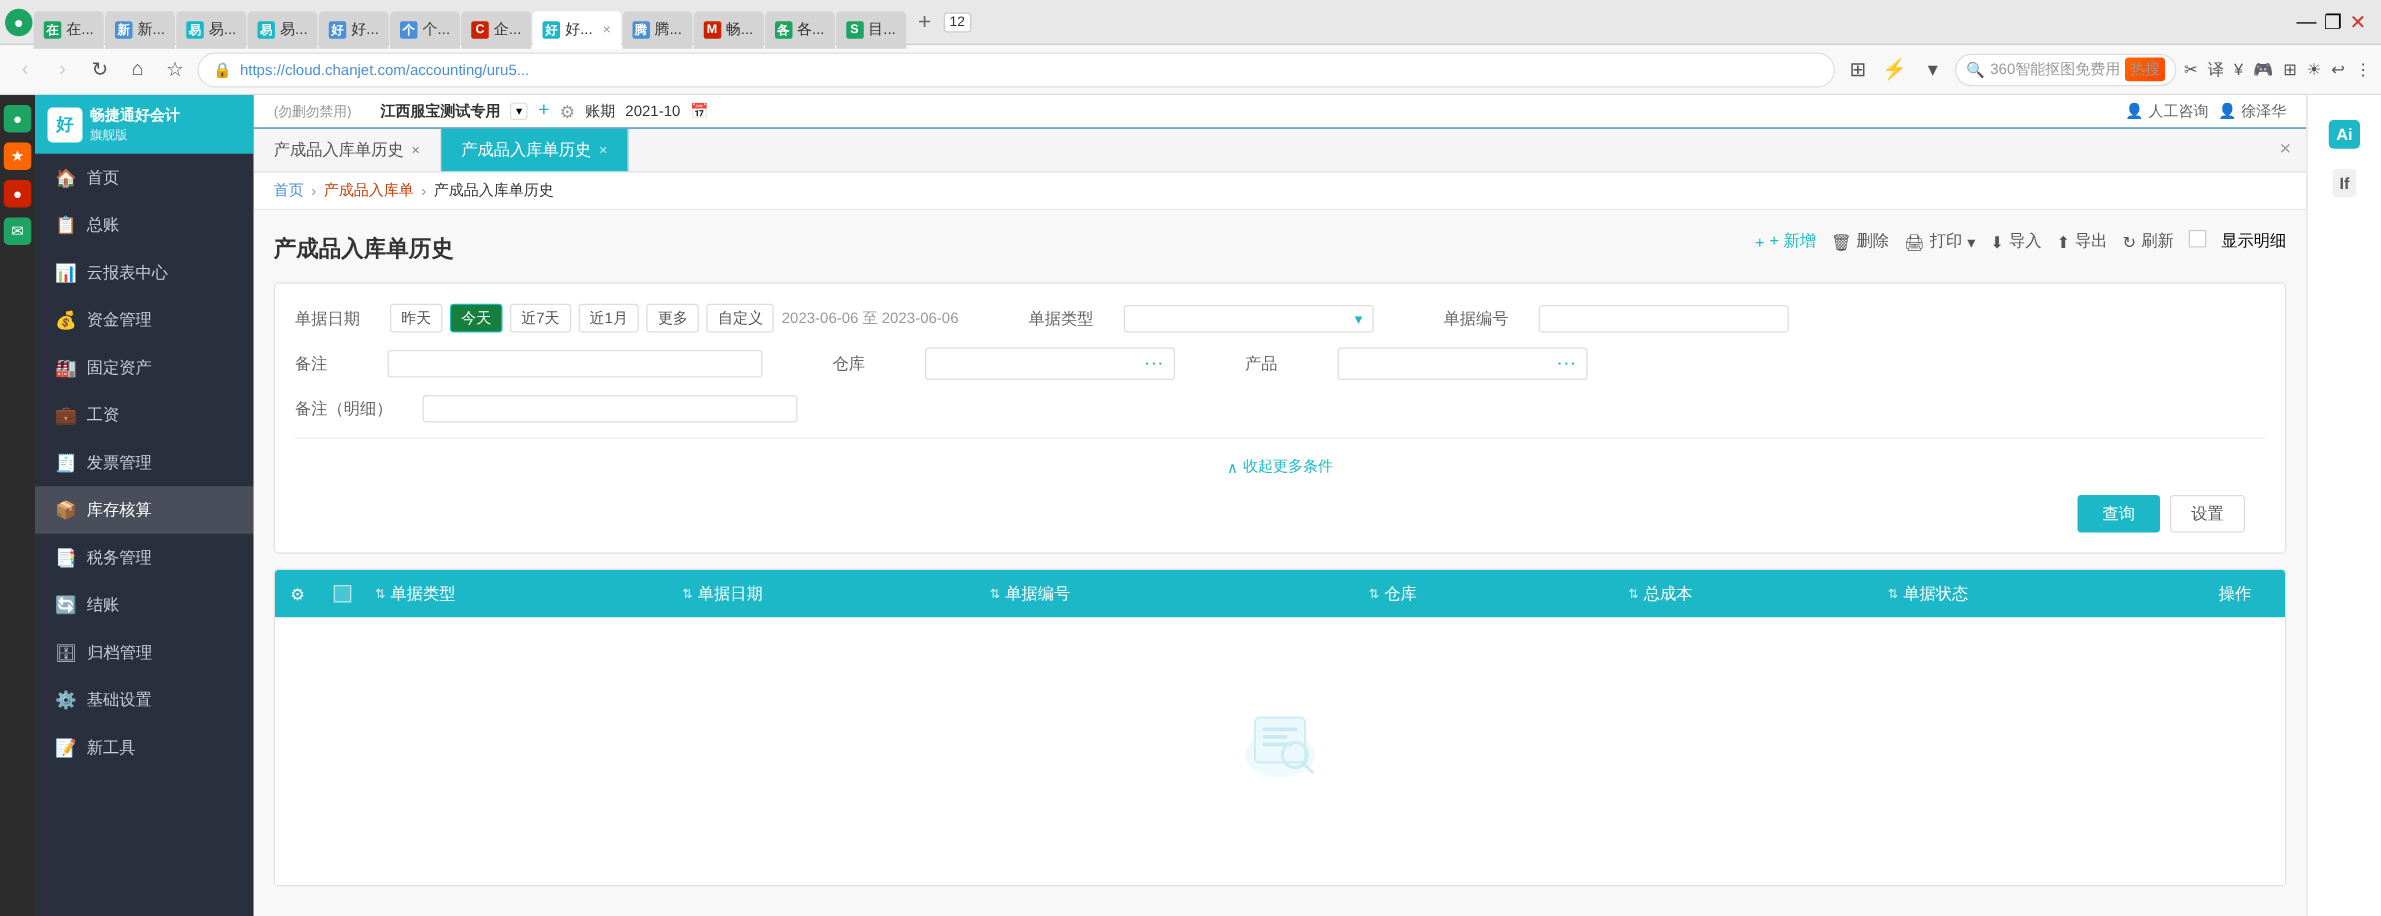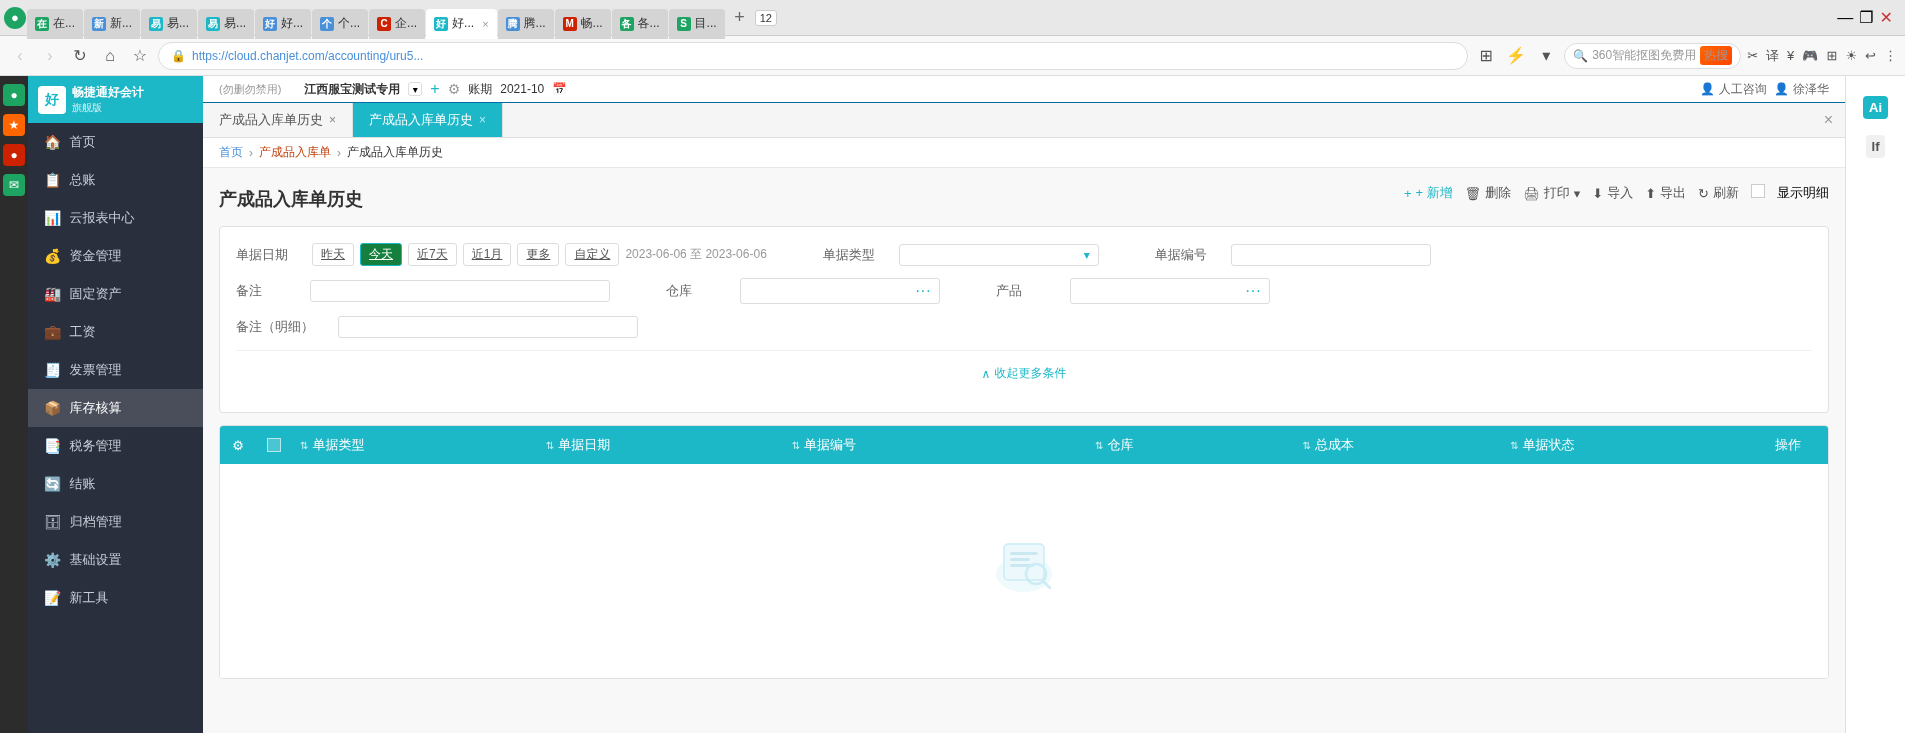--- a/index.html
+++ b/index.html
@@ -68,21 +68,21 @@
     
     .content-toolbar { display: flex; align-items: center; justify-content: flex-end; gap: 12px; margin-bottom: 12px; }
     .toolbar-action { display: flex; align-items: center; gap: 4px; font-size: 13px; color: #555; cursor: pointer; }
     .toolbar-action.add { color: #1db8c8; }
 
     
     .search-filters { background: #fff; border: 1px solid #e0e0e0; border-radius: 4px; padding: 16px; margin-bottom: 12px; }
     .filter-row { display: flex; align-items: center; gap: 24px; margin-bottom: 12px; }
     .filter-label { color: #666; font-size: 13px; white-space: nowrap; min-width: 50px; }
     .date-filters { display: flex; align-items: center; gap: 6px; }
-    .date-btn { padding: 2px 8px; border: 1px solid #ddd; border-radius: 3px; font-size: 12px; color: #555; cursor: pointer; background: #fff; text-decoration: underline; }
+    .date-btn { padding: 2px 8px; border: 1px solid #ddd; border-radius: 3px; font-size: 12px; color: #555; cursor: pointer; background: #fff; }
     .date-btn.active { background: #15803d; color: #fff; border-color: #1db8c8; }
     .date-range { font-size: 12px; color: #999; }
     .filter-select { border: 1px solid #ddd; border-radius: 3px; padding: 3px 8px; font-size: 12px; color: #555; background: #fff; min-width: 180px; display: flex; align-items: center; justify-content: space-between; cursor: pointer; }
     .filter-input { border: 1px solid #ddd; border-radius: 3px; padding: 3px 8px; font-size: 12px; color: #555; background: #fff; min-width: 180px; }
     .filter-dots { color: #1db8c8; font-size: 16px; cursor: pointer; }
     .collapse-btn { display: flex; align-items: center; justify-content: center; gap: 4px; color: #1db8c8; font-size: 12px; cursor: pointer; padding: 6px; }
     .btn-query { background: #1db8c8; color: #fff; border: none; border-radius: 3px; padding: 5px 20px; font-size: 13px; cursor: pointer; }
     .btn-settings { background: #fff; color: #555; border: 1px solid #ddd; border-radius: 3px; padding: 5px 16px; font-size: 13px; cursor: pointer; }
 
     
@@ -395,20 +395,24 @@
             <input class="filter-input" type="text" style="min-width: 300px;">
           </div>
 
           <div style="display:flex; align-items:center; justify-content:center; border-top:1px solid #f0f0f0; padding-top:8px; margin-bottom:8px;">
             <div class="collapse-btn">
               <span>∧</span>
               <span>收起更多条件</span>
             </div>
           </div>
 
+          <div style="display:flex; justify-content:flex-end; gap:8px; margin-right:16px;">
+            <button class="btn-query">查询</button>
+            <button class="btn-settings">设置</button>
+          </div>
         </div>
 
         <div class="data-table">
           <div class="table-header">
             <div class="th th-settings">
               <span>⚙</span>
             </div>
             <div class="th th-checkbox">
               <div style="width:14px; height:14px; border:1px solid rgba(255,255,255,0.6); background:rgba(255,255,255,0.2);"></div>
             </div>

